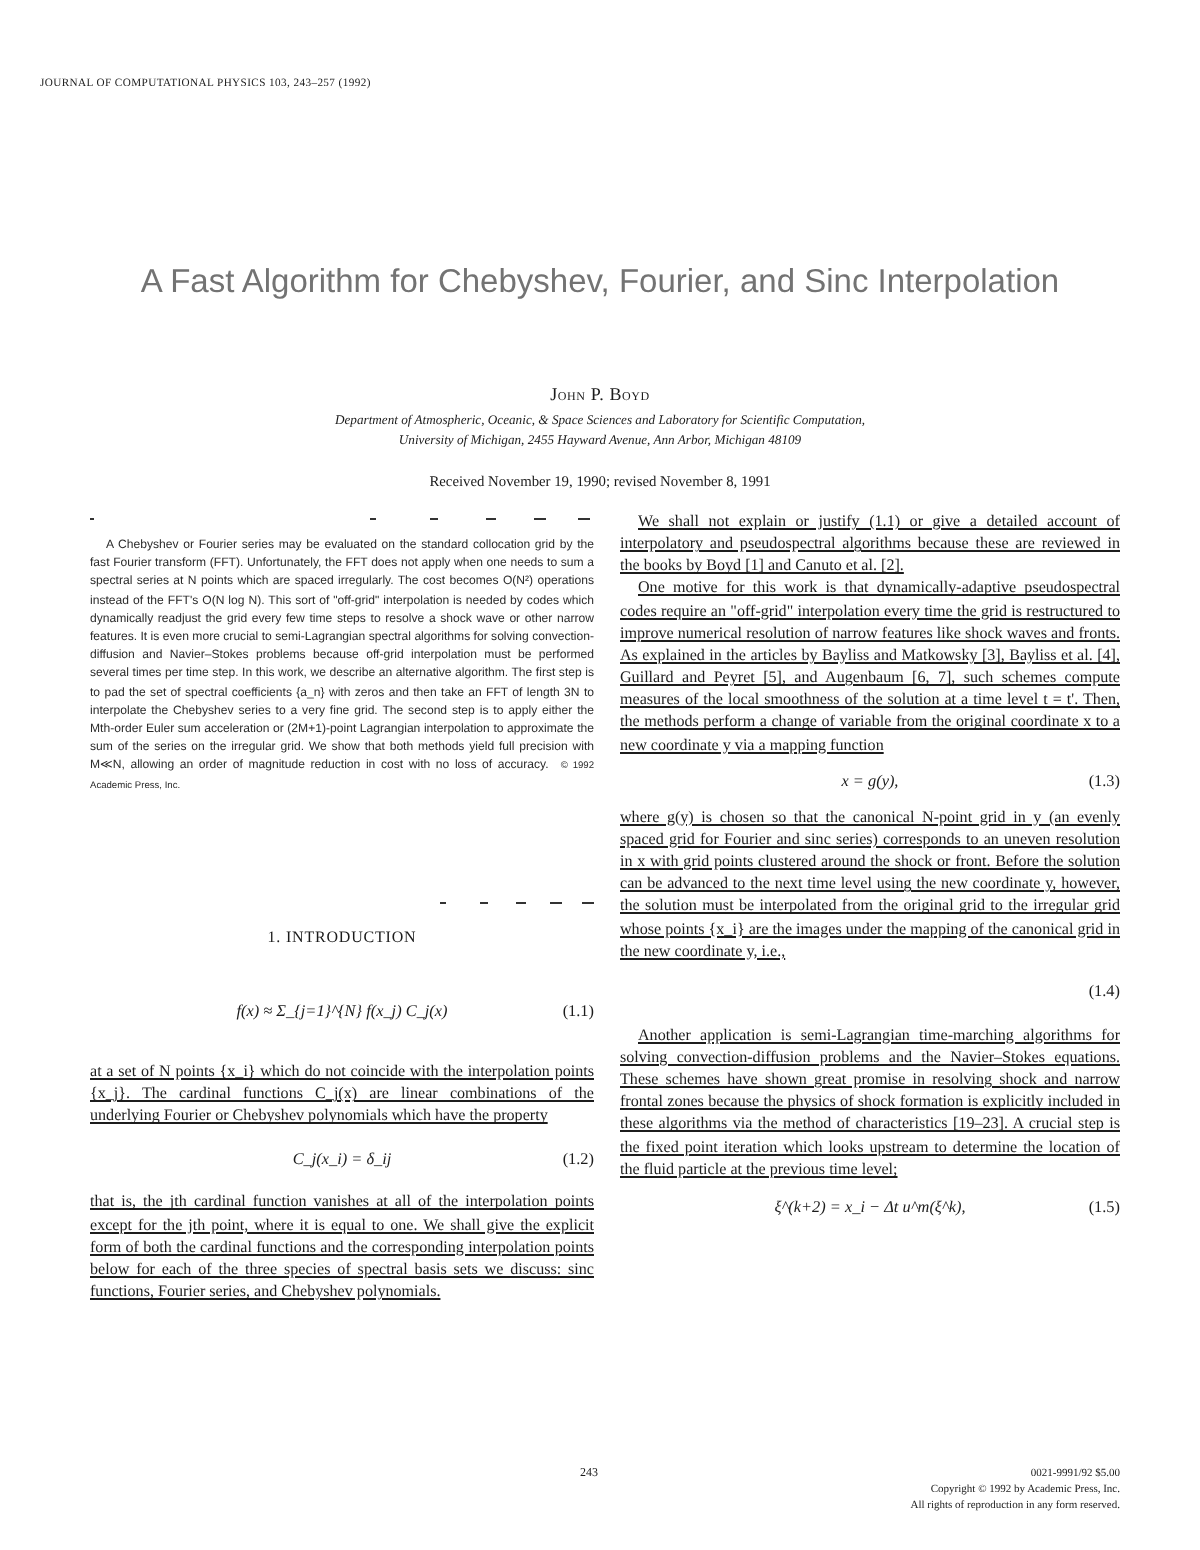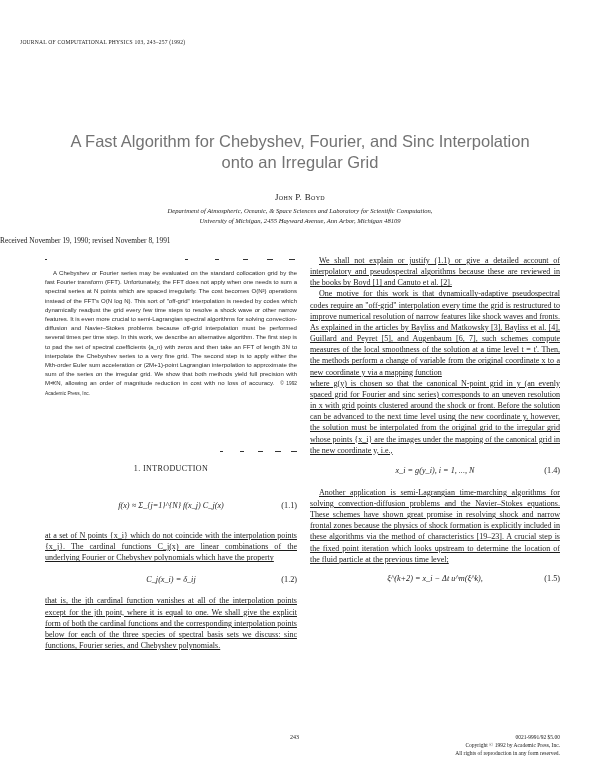--- a/index.html
+++ b/index.html
@@ -4,21 +4,21 @@
 <style>
   html, body { margin: 0; padding: 0; background: #ffffff; }
   body { width: 600px; height: 775px; position: relative; overflow: hidden;
          font-family: "Liberation Serif", "DejaVu Serif", serif; color: #1a1a1a; }
   .abs { position: absolute; }
   .running-head { left: 20px; top: 39px; font-size: 5.6px; letter-spacing: 0.2px; color: #222; white-space: nowrap; }
   .title { left: 0; width: 600px; top: 131px; text-align: center;
            font-family: "Liberation Sans", "DejaVu Sans", sans-serif; font-size: 16.5px; line-height: 21px; color: #737373; }
   .author { left: 0; width: 600px; top: 192px; text-align: center; font-size: 9px; font-variant: small-caps; letter-spacing: 0.3px; }
   .affil { left: 0; width: 600px; top: 206px; text-align: center; font-size: 6.6px; font-style: italic; line-height: 9.5px; }
-  .received { left: 0; width: 600px; top: 236px; text-align: left; font-size: 7.4px; }
+  .received { left: 0; width: 600px; top: 236px; text-align: center; font-size: 7.4px; }
   .abstract { left: 45px; top: 269px; width: 252px; font-family: "Liberation Sans", "DejaVu Sans", sans-serif;
               font-size: 6.05px; line-height: 9.2px; text-align: justify; color: #2a2a2a; }
   .abstract p { margin: 0; text-indent: 8px; }
   .abstract .copy { font-size: 4.8px; margin-left: 6px; }
   .section-head { left: 45px; width: 252px; top: 464px; text-align: center; font-size: 8px; letter-spacing: 0.4px; }
   .col { font-size: 8.05px; line-height: 11.15px; text-align: justify; color: #1c1c1c; }
   .col p { margin: 0; text-indent: 9px; text-decoration: underline; }
   .col p.noind { text-indent: 0; }
   .col-left { left: 45px; width: 252px; }
   .col-right { left: 310px; width: 250px; }
@@ -28,21 +28,20 @@
   .pagenum { font-size: 6px; }
   .footer-r { left: 380px; top: 733px; width: 180px; text-align: right; font-size: 5.5px; line-height: 8px; }
 </style>
 </head>
 <body>
 
 <div class="abs running-head">JOURNAL OF COMPUTATIONAL PHYSICS 103, 243–257 (1992)</div>
 
 <div class="abs title">
   <div>A Fast Algorithm for Chebyshev, Fourier, and Sinc Interpolation</div>
-  <div>onto an Irregular Grid</div>
 </div>
 
 <div class="abs author">John P. Boyd</div>
 
 <div class="abs affil">
   <div>Department of Atmospheric, Oceanic, &amp; Space Sciences and Laboratory for Scientific Computation,</div>
   <div>University of Michigan, 2455 Hayward Avenue, Ann Arbor, Michigan 48109</div>
 </div>
 
 <div class="abs received">Received November 19, 1990; revised November 8, 1991</div>
@@ -83,23 +82,26 @@
   <div class="eq" style="position:relative; height:24px; margin-top:4px;">
     <span class="expr" style="top:7px;">C_j(x_i) = δ_ij</span>
     <span class="num" style="top:7px;">(1.2)</span>
   </div>
   <p class="noind" style="margin-top:4px;">that is, the jth cardinal function vanishes at all of the interpolation points except for the jth point, where it is equal to one. We shall give the explicit form of both the cardinal functions and the corresponding interpolation points below for each of the three species of spectral basis sets we discuss: sinc functions, Fourier series, and Chebyshev polynomials.</p>
 </div>
 
 <div class="abs col col-right" style="top:255px;">
   <p>We shall not explain or justify (1.1) or give a detailed account of interpolatory and pseudospectral algorithms because these are reviewed in the books by Boyd [1] and Canuto et al. [2].</p>
   <p>One motive for this work is that dynamically-adaptive pseudospectral codes require an "off-grid" interpolation every time the grid is restructured to improve numerical resolution of narrow features like shock waves and fronts. As explained in the articles by Bayliss and Matkowsky [3], Bayliss et al. [4], Guillard and Peyret [5], and Augenbaum [6, 7], such schemes compute measures of the local smoothness of the solution at a time level t = t'. Then, the methods perform a change of variable from the original coordinate x to a new coordinate y via a mapping function</p>
+  <div class="eq" style="position:relative; height:22px; margin-top:3px;">
+    <span class="expr" style="top:4px;">x = g(y),</span>
+    <span class="num" style="top:4px;">(1.3)</span>
+  </div>
   <p class="noind">where g(y) is chosen so that the canonical N-point grid in y (an evenly spaced grid for Fourier and sinc series) corresponds to an uneven resolution in x with grid points clustered around the shock or front. Before the solution can be advanced to the next time level using the new coordinate y, however, the solution must be interpolated from the original grid to the irregular grid whose points {x_i} are the images under the mapping of the canonical grid in the new coordinate y, i.e.,</p>
   <div class="eq" style="position:relative; height:24px; margin-top:3px;">
-    <span class="expr" style="top:6px;">x_i = g(y_i),    i = 1, ..., N</span>
     <span class="num" style="top:6px;margin-left:26px;">(1.4)</span>
   </div>
   <p style="margin-top:4px;">Another application is semi-Lagrangian time-marching algorithms for solving convection-diffusion problems and the Navier–Stokes equations. These schemes have shown great promise in resolving shock and narrow frontal zones because the physics of shock formation is explicitly included in these algorithms via the method of characteristics [19–23]. A crucial step is the fixed point iteration which looks upstream to determine the location of the fluid particle at the previous time level;</p>
   <div class="eq" style="position:relative; height:22px; margin-top:3px;">
     <span class="expr" style="top:5px;">ξ^(k+2) = x_i − Δt u^m(ξ^k),</span>
     <span class="num" style="top:5px;">(1.5)</span>
   </div>
 </div>
 
 <div class="abs pagenum" style="left:290px; top:734px;">243</div>

